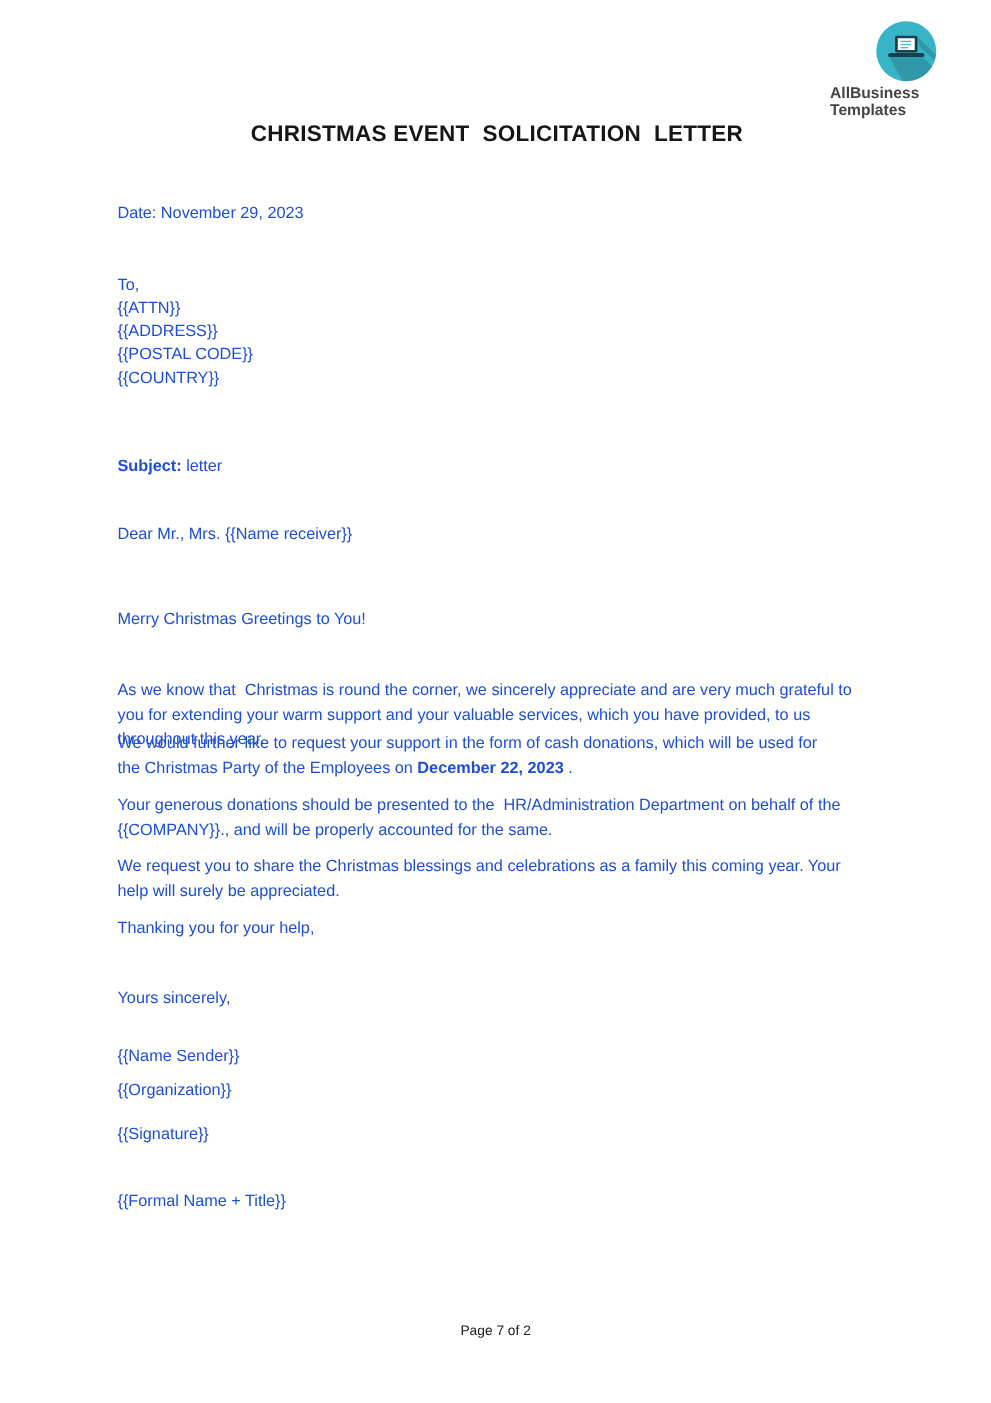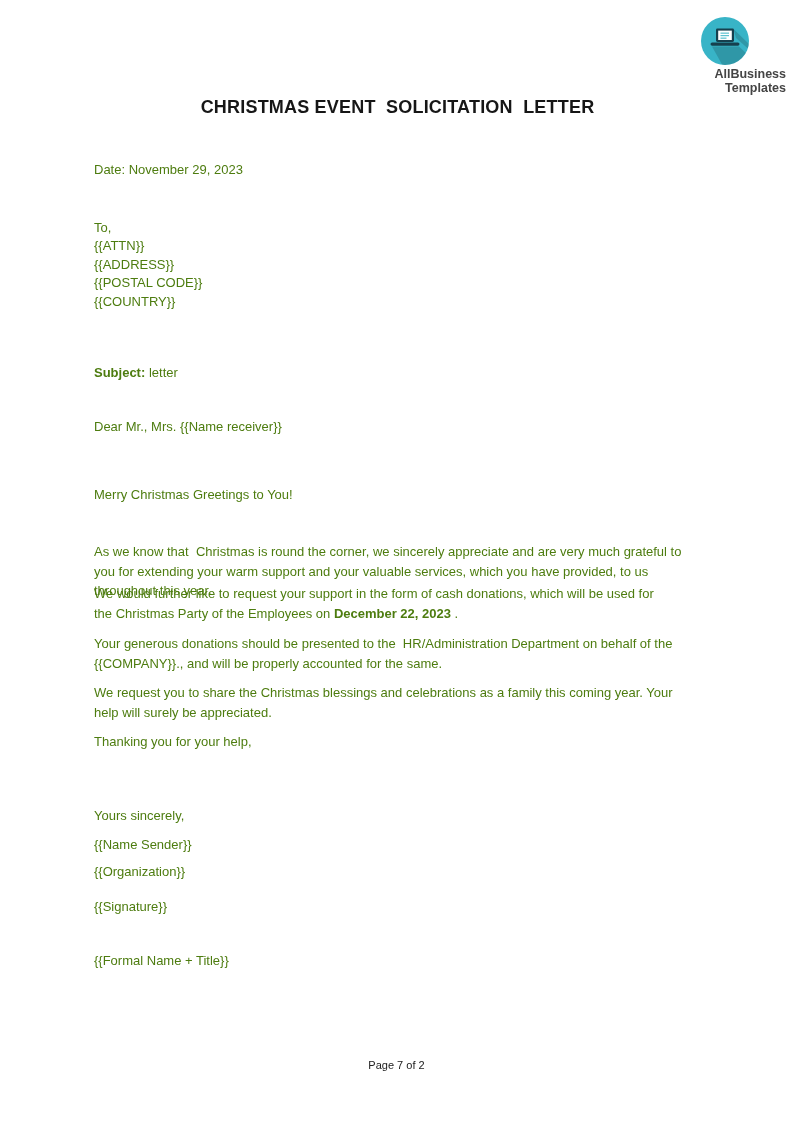--- a/index.html
+++ b/index.html
@@ -12,27 +12,27 @@
     color: #1c1c1c;
     overflow: hidden;
   }
   .abs { position: absolute; }
   .bodytext {
     left: 94px;
     width: 680px;
     font-size: 13px;
     line-height: 19.7px;
     white-space: pre-wrap;
-    color: #4d7c0f;
+    color: #1d4ed8;
   }
   .logo {
     top: 16px;
     left: 664px;
     width: 122px;
-    text-align: right;
+    text-align: left;
   }
   .logo svg { display: block; margin: 0 auto; }
   .brand {
     font-size: 12.5px;
     font-weight: bold;
     color: #454545;
     line-height: 13.5px;
     margin-top: 2px;
     white-space: pre;
   }
@@ -110,21 +110,21 @@
 the Christmas Party of the Employees on </span><span class="bold">December 22, 2023</span><span> .</span></div>
 
   <div class="abs bodytext" style="top:634px">Your generous donations should be presented to the  HR/Administration Department on behalf of the
 {{COMPANY}}., and will be properly accounted for the same.</div>
 
   <div class="abs bodytext" style="top:683px">We request you to share the Christmas blessings and celebrations as a family this coming year. Your
 help will surely be appreciated.</div>
 
   <div class="abs bodytext" style="top:732px">Thanking you for your help,</div>
 
-  <div class="abs bodytext" style="top:806px">Yours sincerely,</div>
+  <div class="abs bodytext" style="top:788px">Yours sincerely,</div>
   <div class="abs bodytext" style="top:835px">{{Name Sender}}</div>
   <div class="abs bodytext" style="top:862px">{{Organization}}</div>
   <div class="abs bodytext" style="top:897px">{{Signature}}</div>
   <div class="abs bodytext" style="top:951px">{{Formal Name + Title}}</div>
 
   <div class="abs footer">Page 7 of 2</div>
 
 </div>
 
 </body></html>

